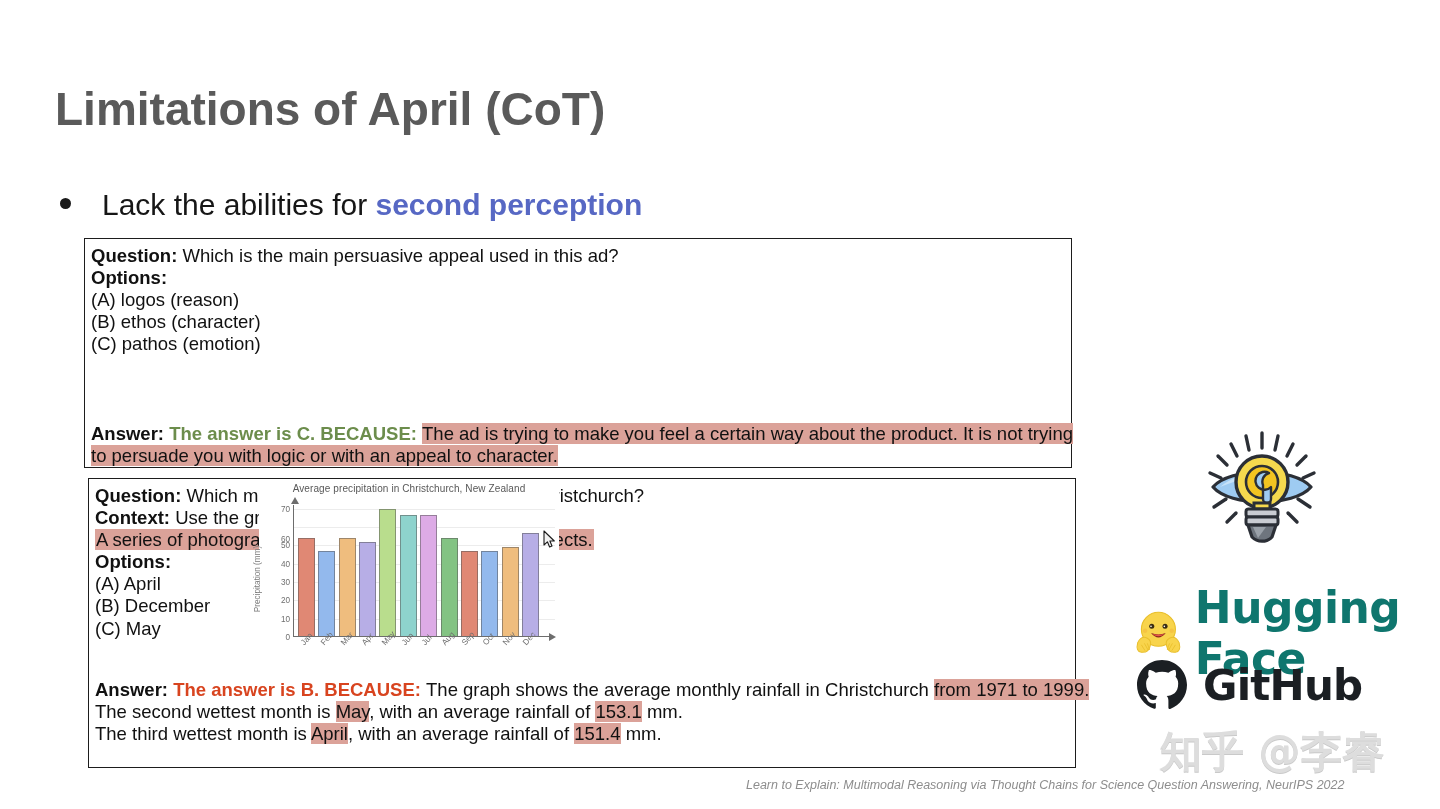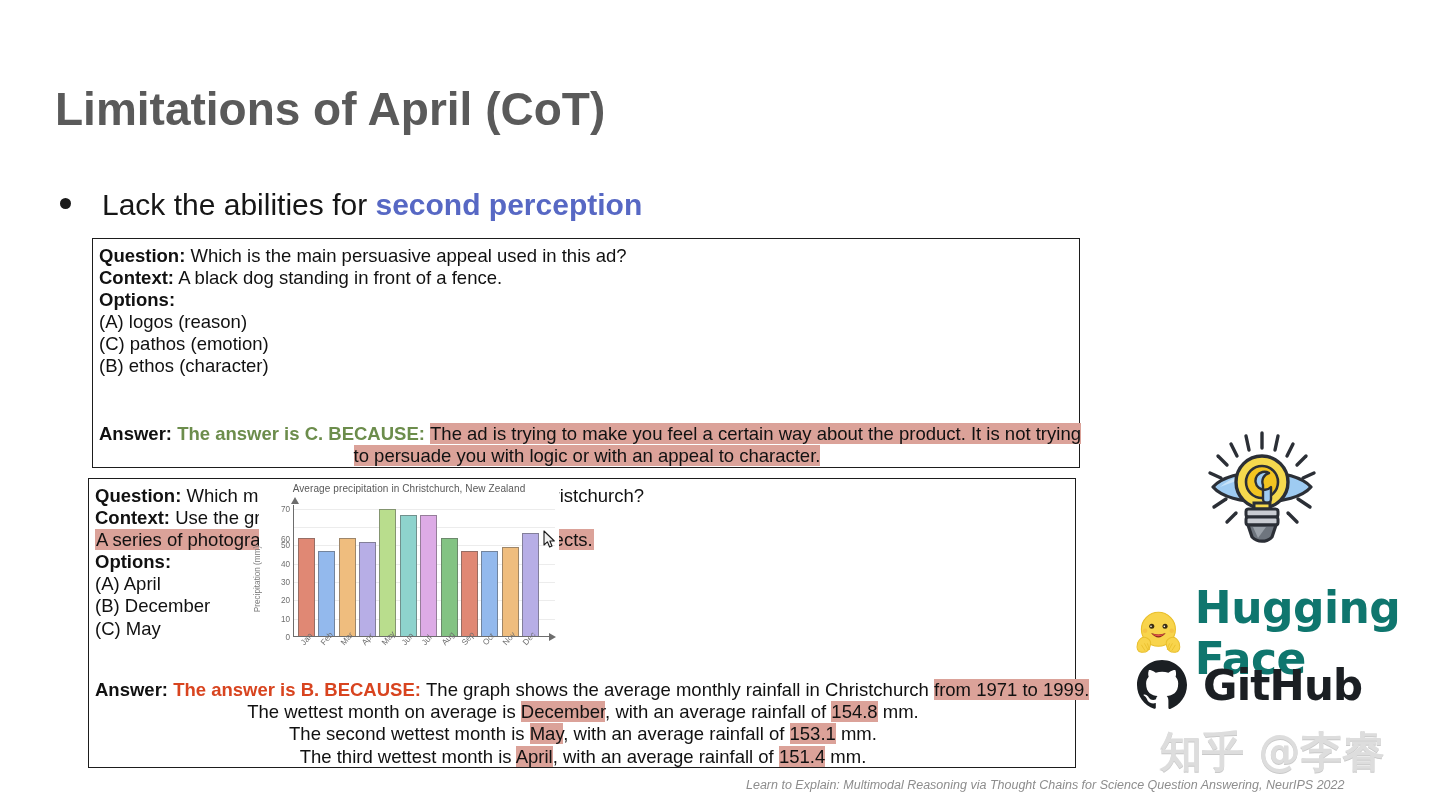--- a/index.html
+++ b/index.html
@@ -30,42 +30,42 @@
   }
   .bullet-text { font-size: 30px; color: #161616; white-space: nowrap; }
   .bullet-accent { color: #5768c4; font-weight: 700; }
 
   
   .qa-box {
     position: absolute;
     border: 1.6px solid #1d1d1d;
     background: #fff;
   }
-  #qa-box-1 { left: 92px; top: 238px; width: 988px; height: 230px; }
+  #qa-box-1 { left: 84px; top: 238px; width: 988px; height: 230px; }
   #qa-box-2 { left: 88px; top: 478px; width: 988px; height: 290px; }
 
   .qtext {
     font-size: 18.5px; color: #111; line-height: 22.1px;
     white-space: nowrap;
   }
   .qtext b { font-weight: 700; }
 
   .block-q1 { position: absolute; left: 6px; top: 6px; }
   .block-q2 { position: absolute; left: 6px; top: 6px; }
 
   
   .hl { background: #dba299; }
   .hl-ctx { background: #dba299; padding: 0 1px; }
   .ans-green { color: #6c8d4c; font-weight: 700; }
   .ans-red   { color: #d8441f; font-weight: 700; }
   .ans-label { font-weight: 700; color:#111; }
 
   .answer-area-1 { position: absolute; left: 6px; top: 184px; width: 976px; }
   .answer-area-2 { position: absolute; left: 6px; top: 200px; width: 976px; }
-  .answer-line { font-size: 18.5px; line-height: 22.2px; color:#111; white-space: nowrap; text-align: center; }
+  .answer-line { font-size: 18.5px; line-height: 22.2px; color:#111; white-space: nowrap; }
 
   
   .ad-img {
     position: absolute; left: 712px; top: 243px;
     width: 235px; height: 168px;
     border: 1px solid #b9b9b9;
     overflow: hidden;
     background: #cfc7bd;
   }
   .ad-bg {
@@ -182,25 +182,24 @@
   <div class="slide-title">Limitations of April (CoT)</div>
 
   <div class="bullet-row">
     <span class="bullet-dot"></span>
     <span class="bullet-text"><span>Lack the abilities for </span><span class="bullet-accent">second perception</span></span>
   </div>
 
   <div class="qa-box" id="qa-box-1">
     <div class="block-q1">
       <div class="qtext"><b>Question:</b><span> Which is the main persuasive appeal used in this ad?</span></div>
-      <div class="qtext"><b>Context:</b><span> A black dog standing in front of a fence.</span></div>
       <div class="qtext"><b>Options:</b></div>
       <div class="qtext">(A) logos (reason)</div>
+      <div class="qtext">(B) ethos (character)</div>
       <div class="qtext">(C) pathos (emotion)</div>
-      <div class="qtext">(B) ethos (character)</div>
     </div>
 
     <div class="ad-img">
       <div class="ad-bg"></div>
       <div class="ad-tan l"></div>
       <div class="ad-tan r"></div>
       <div class="ad-eye l"></div>
       <div class="ad-eye r"></div>
       <div class="ad-snout"></div>
       <div class="fence"></div>
@@ -222,21 +221,20 @@
       <div class="qtext"><b>Context:</b><span> Use the graph to answer the question below.</span></div>
       <div class="qtext"><span class="hl-ctx">A series of photographs showing a variety of colorful objects.</span></div>
       <div class="qtext"><b>Options:</b></div>
       <div class="qtext">(A) April</div>
       <div class="qtext">(B) December</div>
       <div class="qtext">(C) May</div>
     </div>
 
     <div class="answer-area-2">
       <div class="answer-line"><span class="ans-label">Answer:</span><span>&nbsp;</span><span class="ans-red">The answer is B. BECAUSE:</span><span>&nbsp;</span><span>The graph shows the average monthly rainfall in Christchurch </span><span class="hl">from 1971 to 1999.</span></div>
-      <div class="answer-line"><span>The wettest month on average is </span><span class="hl">December</span><span>, with an average rainfall of </span><span class="hl">154.8</span><span> mm.</span></div>
       <div class="answer-line"><span>The second wettest month is </span><span class="hl">May</span><span>, with an average rainfall of </span><span class="hl">153.1</span><span> mm.</span></div>
       <div class="answer-line"><span>The third wettest month is </span><span class="hl">April</span><span>, with an average rainfall of </span><span class="hl">151.4</span><span> mm.</span></div>
     </div>
 
     <div class="chart-wrap" style="left:170px; top:4px;">
       <div class="chart-title">Average precipitation in Christchurch, New Zealand</div>
       <div class="ylabel">Precipitation (mm)</div>
       <div class="axis-arrow-y"></div>
       <div class="axis-arrow-x"></div>
       <div class="plot" id="plot">

